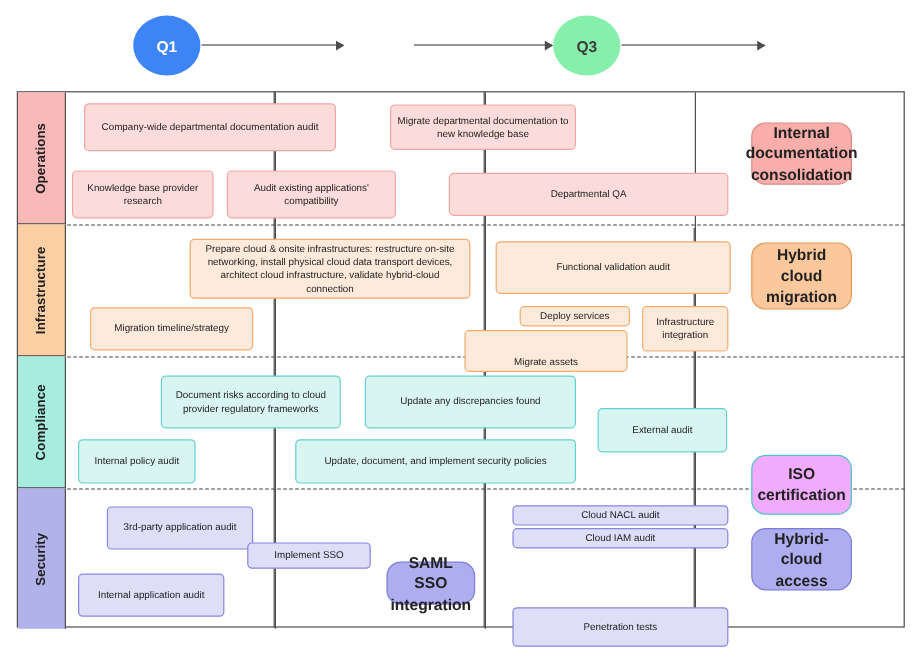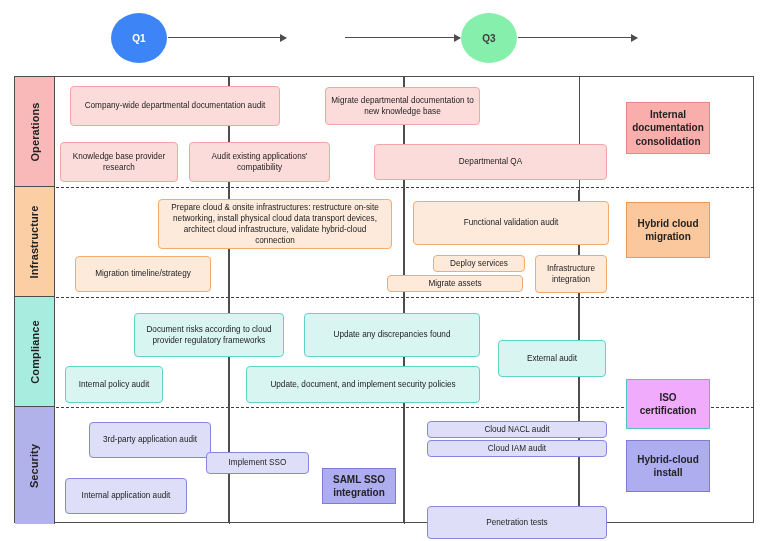--- a/index.html
+++ b/index.html
@@ -29,21 +29,21 @@
     left: 0; top: 0;
     width: 768px;
     height: 72px;
   }
   .q-node {
     position: absolute;
     border-radius: 50%;
     display: flex;
     align-items: center;
     justify-content: center;
-    font-size: 10px;
+    font-size: 13px;
     font-weight: bold;
     color: #ffffff;
     top: 13px;
     width: 56px;
     height: 50px;
   }
   .q-label { pointer-events: none; }
   .q-arrow {
     position: absolute;
     top: 37px;
@@ -114,22 +114,22 @@
     align-items: center;
     justify-content: center;
     text-align: center;
     font-size: 8.2px;
     line-height: 1.35;
     padding: 2px 4px;
     z-index: 3;
   }
   .task.milestone {
     font-weight: bold;
-    font-size: 10px;
-    border-radius: 0;
+    font-size: 13px;
+    border-radius: 12px;
   }
   .connector {
     position: absolute;
     width: 1.1px;
     background: #4d4d4d;
     z-index: 1;
   }
 </style>
 </head>
 <body>
@@ -204,21 +204,21 @@
       </div>
       <div class="task" style="left: 75px; top: 256px; width: 136px; height: 36px; background: rgb(253, 234, 219); border: 1px solid rgb(243, 171, 110);">
         <span>Migration timeline/strategy</span>
       </div>
       <div class="task" style="left: 413px; top: 201px; width: 196px; height: 44px; background: rgb(253, 234, 219); border: 1px solid rgb(243, 171, 110);">
         <span>Functional validation audit</span>
       </div>
       <div class="task" style="left: 433px; top: 255px; width: 92px; height: 17px; background: rgb(253, 234, 219); border: 1px solid rgb(243, 171, 110);">
         <span>Deploy services</span>
       </div>
-      <div class="task" style="left: 387px; top: 275px; width: 136px; height: 17px; background: rgb(253, 234, 219); border: 1px solid rgb(243, 171, 110); align-items: flex-end;">
+      <div class="task" style="left: 387px; top: 275px; width: 136px; height: 35px; background: rgb(253, 234, 219); border: 1px solid rgb(243, 171, 110); align-items: flex-end;">
         <span>Migrate assets</span>
       </div>
       <div class="task" style="left: 535px; top: 255px; width: 72px; height: 38px; background: rgb(253, 234, 219); border: 1px solid rgb(243, 171, 110);">
         <span>Infrastructure integration</span>
       </div>
       <div class="task milestone" style="left: 626px; top: 202px; width: 84px; height: 56px; background: rgb(251, 200, 157); border: 1px solid rgb(230, 154, 85);">
         <span>Hybrid cloud migration</span>
       </div>
       <div class="task" style="left: 134px; top: 313px; width: 150px; height: 44px; background: rgb(217, 245, 242); border: 1px solid rgb(98, 210, 204);">
         <span>Document risks according to cloud provider regulatory frameworks</span>
@@ -253,17 +253,17 @@
       <div class="task" style="left: 427px; top: 421px; width: 180px; height: 17px; background: rgb(222, 222, 248); border: 1px solid rgb(134, 134, 224);">
         <span>Cloud NACL audit</span>
       </div>
       <div class="task" style="left: 427px; top: 440px; width: 180px; height: 17px; background: rgb(222, 222, 248); border: 1px solid rgb(134, 134, 224);">
         <span>Cloud IAM audit</span>
       </div>
       <div class="task" style="left: 427px; top: 479px; width: 180px; height: 33px; background: rgb(222, 222, 248); border: 1px solid rgb(134, 134, 224); margin-top: 27px;">
         <span>Penetration tests</span>
       </div>
       <div class="task milestone" style="left: 626px; top: 440px; width: 84px; height: 52px; background: rgb(173, 173, 240); border: 1px solid rgb(125, 125, 216);">
-        <span>Hybrid-cloud install</span>
+        <span>Hybrid-cloud access</span>
       </div>
     </div>
 
 </div>
 
 </body></html>

